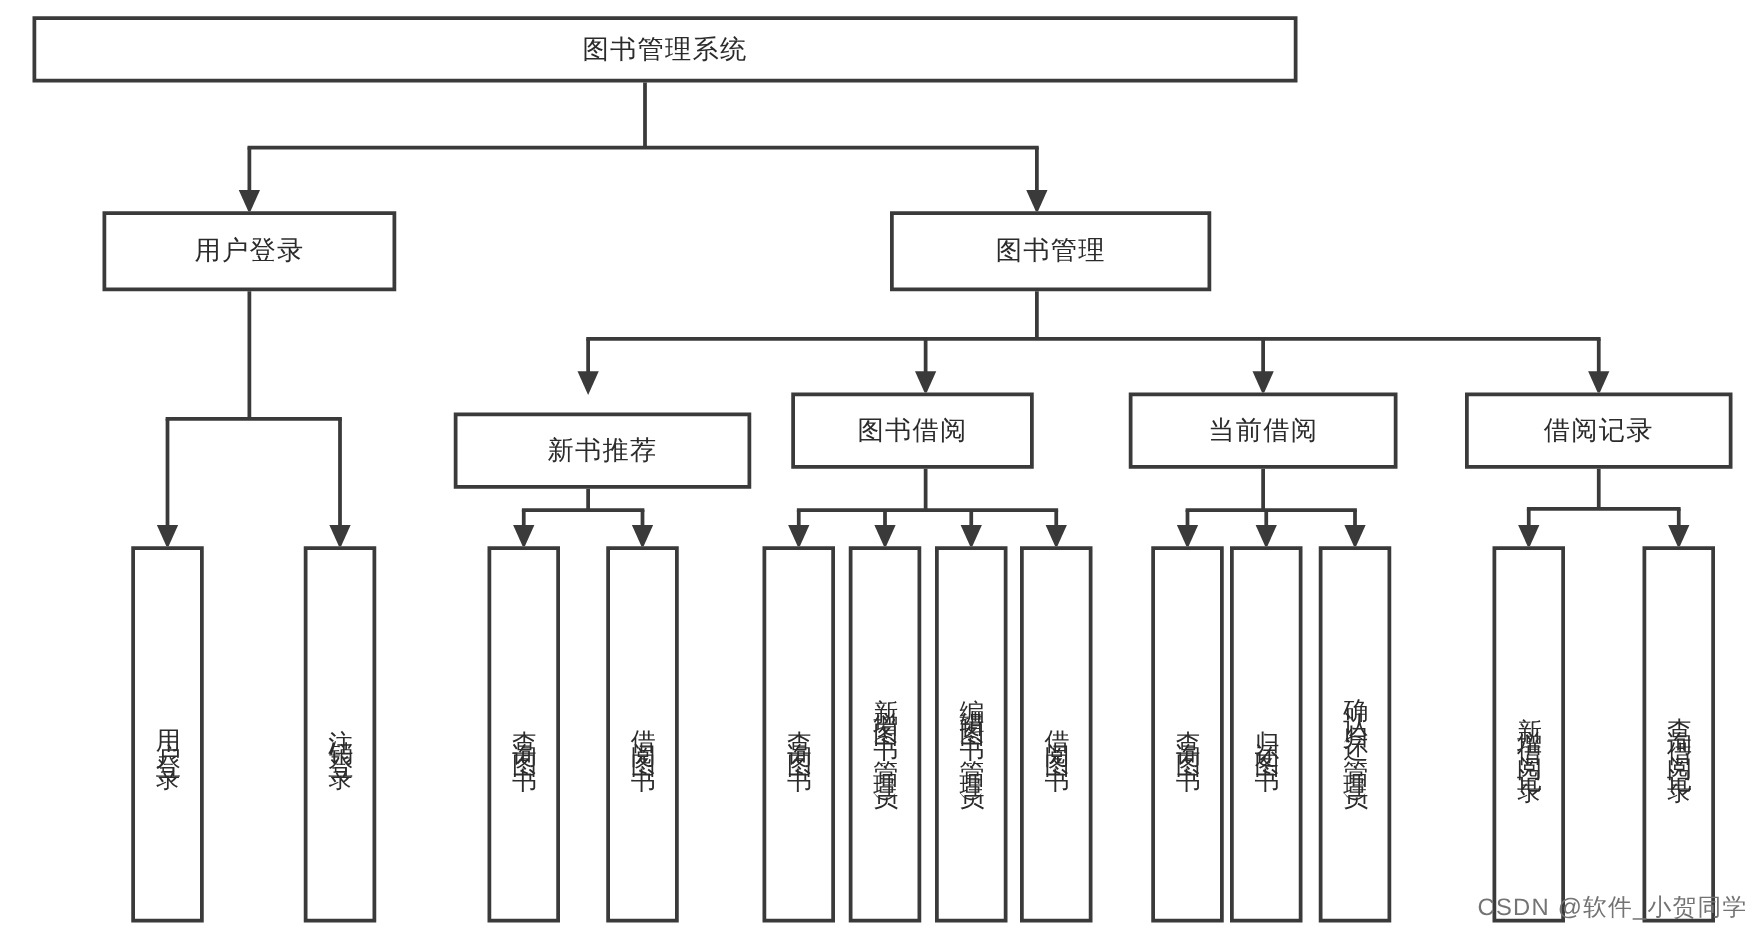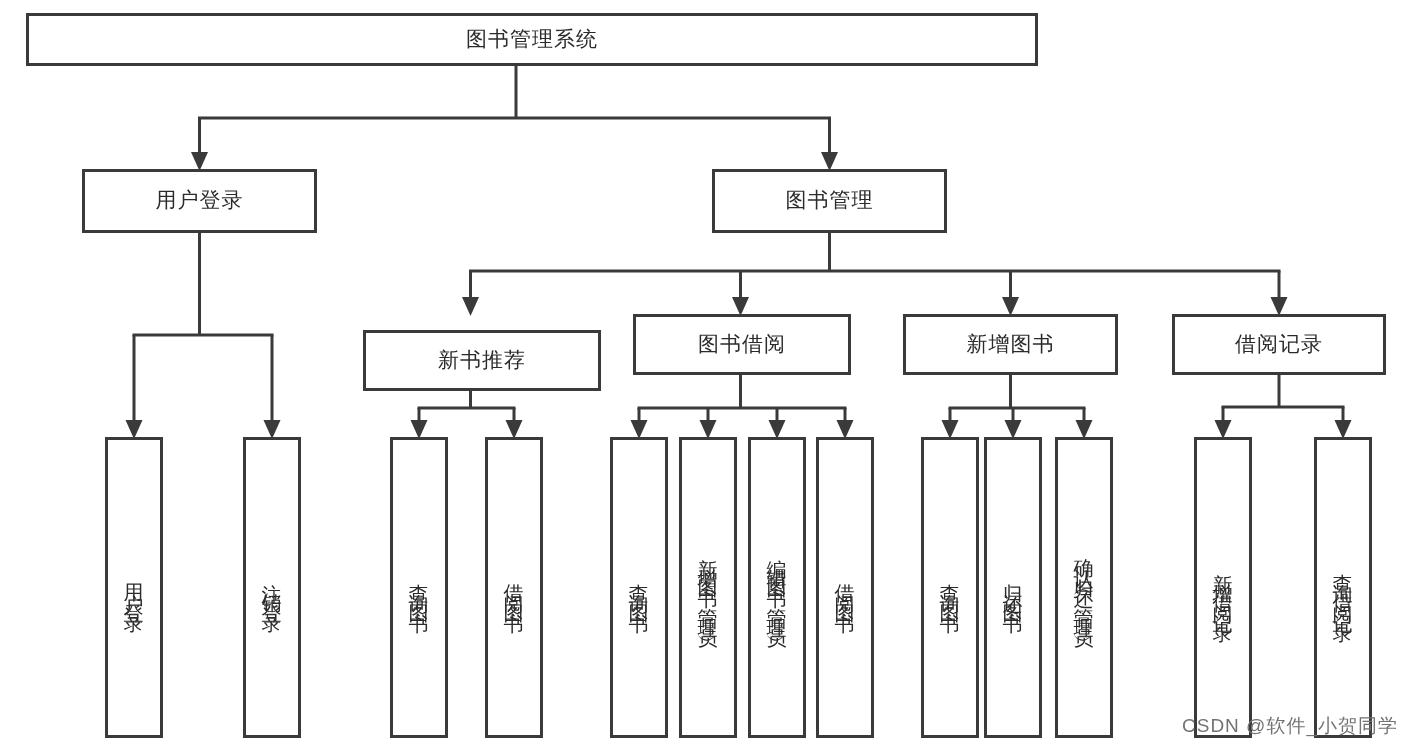--- a/index.html
+++ b/index.html
@@ -115,31 +115,31 @@
       <line x1="1343" y1="407" x2="1343" y2="425" stroke="#3a3a3a" stroke-width="3"></line>
       <polygon points="1334.5,420 1351.5,420 1343,439" fill="#3a3a3a"></polygon>
     </svg>
 
   <div class="node horizontal" style="left: 10px; top: 13px; width: 1012px; height: 53px; margin-left: 16px;">
       <span class="label">图书管理系统</span>
     </div>
     <div class="node horizontal" style="left: 82px; top: 169px; width: 235px; height: 64px;">
       <span class="label">用户登录</span>
     </div>
-    <div class="node horizontal" style="left: 712px; top: 169px; width: 235px; height: 64px;">
+    <div class="node horizontal" style="left: 712px; top: 169px; width: 257px; height: 64px;">
       <span class="label">图书管理</span>
     </div>
     <div class="node horizontal" style="left: 363px; top: 330px; width: 238px; height: 61px;">
       <span class="label">新书推荐</span>
     </div>
-    <div class="node horizontal" style="left: 633px; top: 314px; width: 218px; height: 61px; font-family: Liberation Serif, serif;">
+    <div class="node horizontal" style="left: 633px; top: 314px; width: 194px; height: 61px; font-family: Liberation Serif, serif;">
       <span class="label">图书借阅</span>
     </div>
     <div class="node horizontal" style="left: 903px; top: 314px; width: 215px; height: 61px;">
-      <span class="label">新增图书</span>
+      <span class="label">当前借阅</span>
     </div>
     <div class="node horizontal" style="left: 1172px; top: 314px; width: 214px; height: 61px;">
       <span class="label">借阅记录</span>
     </div>
     <div class="node vertical" style="left: 105px; top: 437px; width: 58px; height: 301px;">
       <span class="label">用户登录</span>
     </div>
     <div class="node vertical" style="left: 243px; top: 437px; width: 58px; height: 301px;">
       <span class="label">注销登录</span>
     </div>

